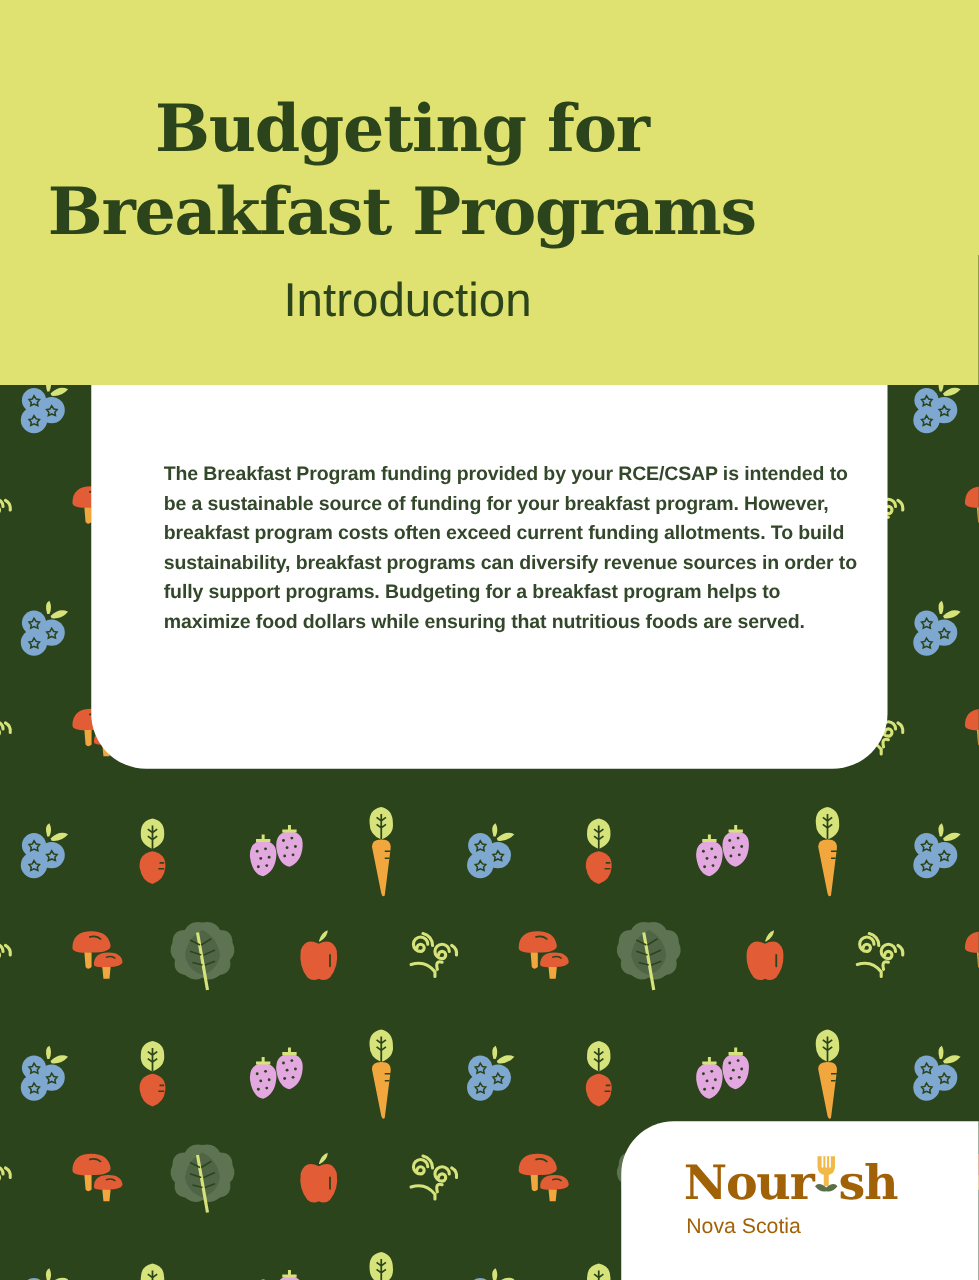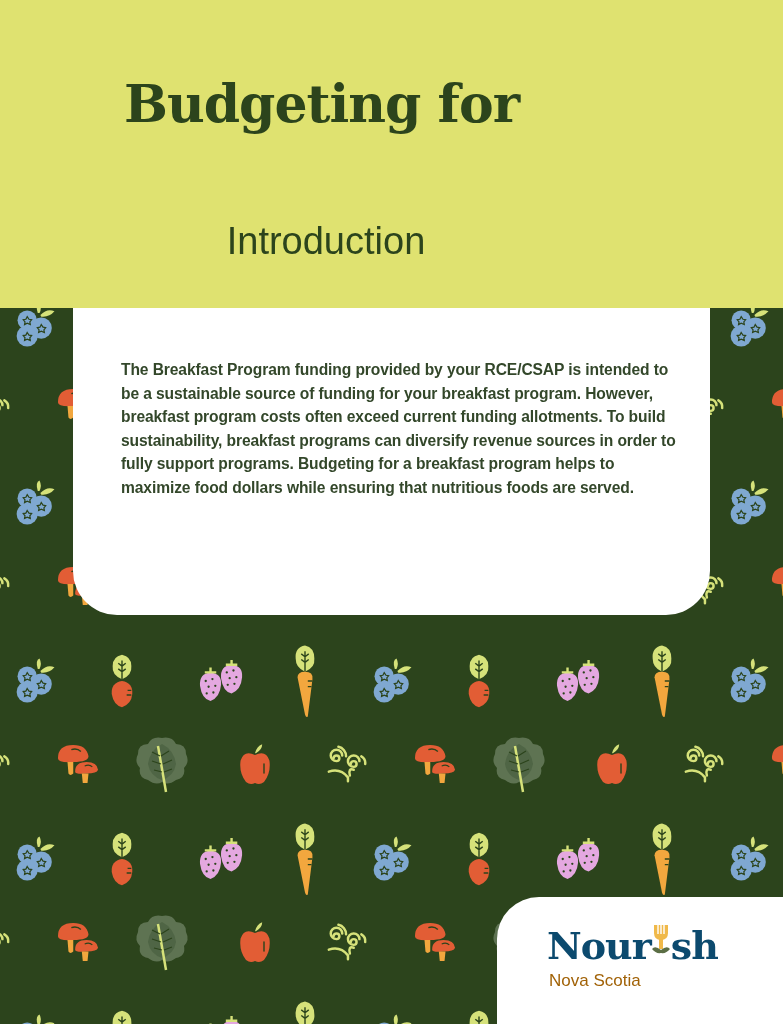--- a/index.html
+++ b/index.html
@@ -5,23 +5,23 @@
   html, body { margin: 0; padding: 0; }
   body { width: 783px; height: 1024px; overflow: hidden; position: relative; background: #2c441c; font-family: "Liberation Sans", sans-serif; }
   .header-band { position: absolute; left: 0; top: 0; width: 783px; height: 308px; background: #dfe270; z-index: 3; }
   .title { position: absolute; left: 0; width: 643px; text-align: center; color: #2c441c; font-family: "DejaVu Serif", serif; font-weight: bold; font-size: 52px; letter-spacing: -1px; line-height: 1; }
   .title-1 { top: 78px; }
   .title-2 { top: 144px; }
   .subtitle { position: absolute; left: 0; width: 652px; top: 222px; text-align: center; color: #2c441c; font-family: "Liberation Sans", sans-serif; font-size: 38px; line-height: 1; }
   .pattern { position: absolute; left: 0; top: 308px; width: 783px; height: 716px; overflow: hidden; z-index: 1; }
   .icon { position: absolute; }
   .intro-card { position: absolute; left: 73px; top: 308px; width: 637px; height: 307px; background: #ffffff; border-radius: 0 0 44px 44px; z-index: 2; }
-  .intro-text { position: absolute; left: 48px; top: 50px; width: 560px; font-family: "Liberation Sans", sans-serif; font-weight: bold; font-size: 15.6px; line-height: 23.5px; color: #33472a; margin: 0; letter-spacing: -0.1px; }
+  .intro-text { position: absolute; left: 48px; top: 50px; width: 560px; font-family: "Liberation Sans", sans-serif; font-weight: bold; font-size: 15.6px; line-height: 23.5px; color: #33472a; margin: 10px; letter-spacing: -0.1px; }
   .logo-box { position: absolute; left: 497px; top: 897px; width: 286px; height: 127px; background: #ffffff; border-top-left-radius: 42px; z-index: 2; }
-  .logo-wordmark { position: absolute; left: 50px; top: 30px; font-family: "DejaVu Serif", serif; font-weight: bold; font-size: 38px; color: #0c4a6e; letter-spacing: -1px; line-height: 1; white-space: nowrap; }
+  .logo-wordmark { position: absolute; left: 50px; top: 30px; font-family: "DejaVu Serif", serif; font-weight: bold; font-size: 38px; color: #a16207; letter-spacing: -1px; line-height: 1; white-space: nowrap; }
   .logo-wordmark .fork-slot { display: inline-block; width: 20px; height: 30px; position: relative; vertical-align: baseline; }
   .logo-sub { position: absolute; left: 52px; top: 74px; font-family: "Liberation Sans", sans-serif; font-size: 17px; color: #a16207; }
 </style>
 </head>
 <body>
 
 <svg width="0" height="0" style="position:absolute">
   <defs>
     <symbol id="sym-blueberries" viewBox="0 0 50 55">
       <path d="M27 14 Q24 4 29 2 Q32 8 29 14 Z" fill="#d6e27a"></path>
@@ -98,20 +98,21 @@
       <path d="M3 2 V10 Q3 17 10 17 Q17 17 17 10 V2" fill="#f0b94a"></path>
       <path d="M7 2 V11 M10 2 V11 M13 2 V11" stroke="#ffffff" stroke-width="1.4"></path>
       <rect x="8" y="16" width="4" height="10" fill="#f0b94a"></rect>
       <path d="M10 27 Q4 22 1 26 Q5 31 10 30 Q15 31 19 26 Q16 22 10 27 Z" fill="#5b6e45"></path>
     </symbol>
   </defs>
 </svg>
 
 <div class="header-band">
   <div class="title title-1">Budgeting for</div>
+  <div class="title title-2">Breakfast Programs</div>
   <div class="subtitle">Introduction</div>
 </div>
 
 <div class="pattern" id="pattern">
     <svg width="44" height="50" class="icon" style="left: 14px; top: -8px;">
       <use href="#sym-blueberries"></use>
     </svg>
     <svg width="28" height="58" class="icon" style="left: 108px; top: -12px;">
       <use href="#sym-beet"></use>
     </svg>

